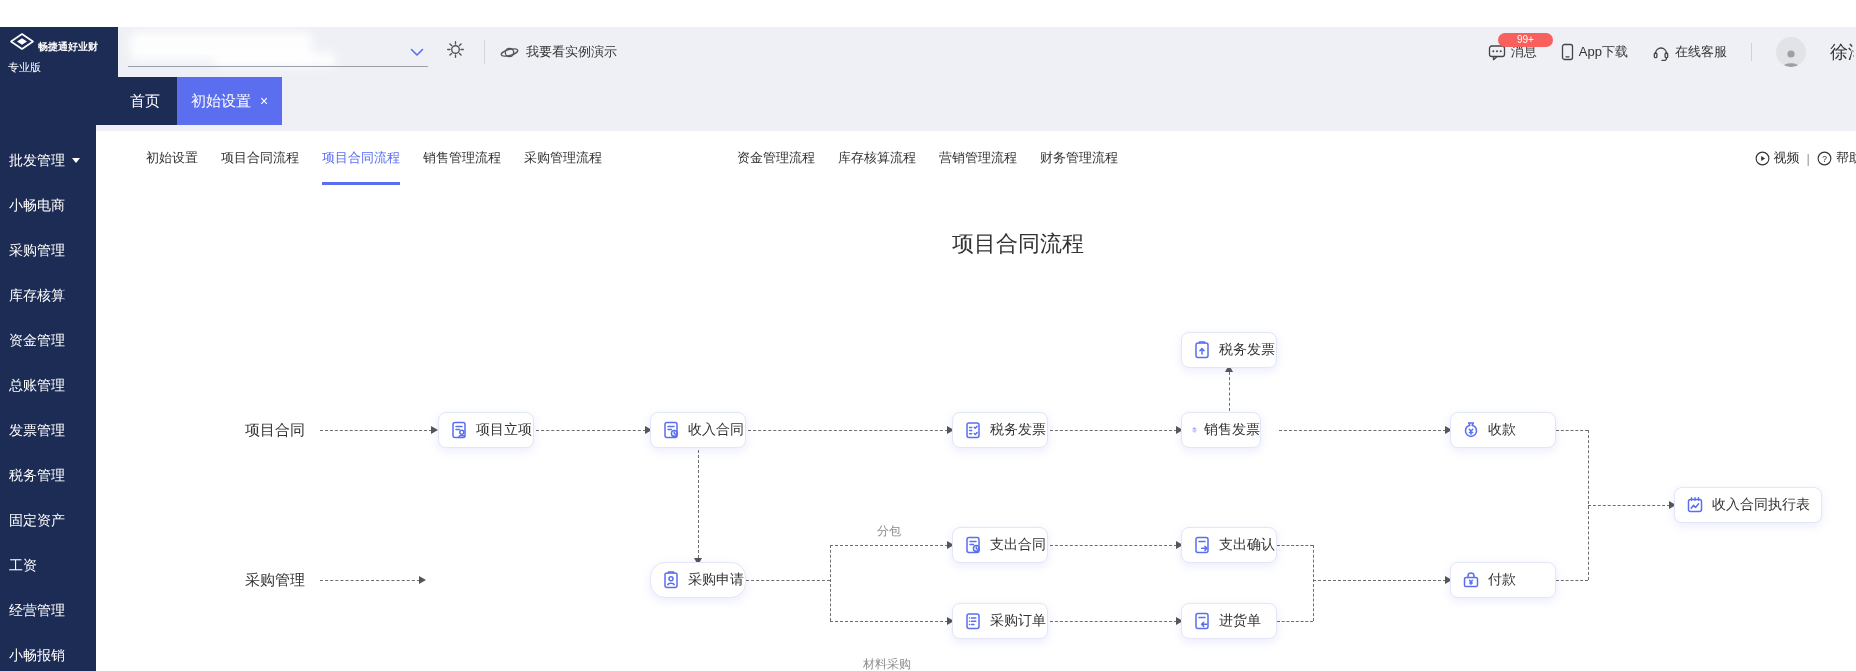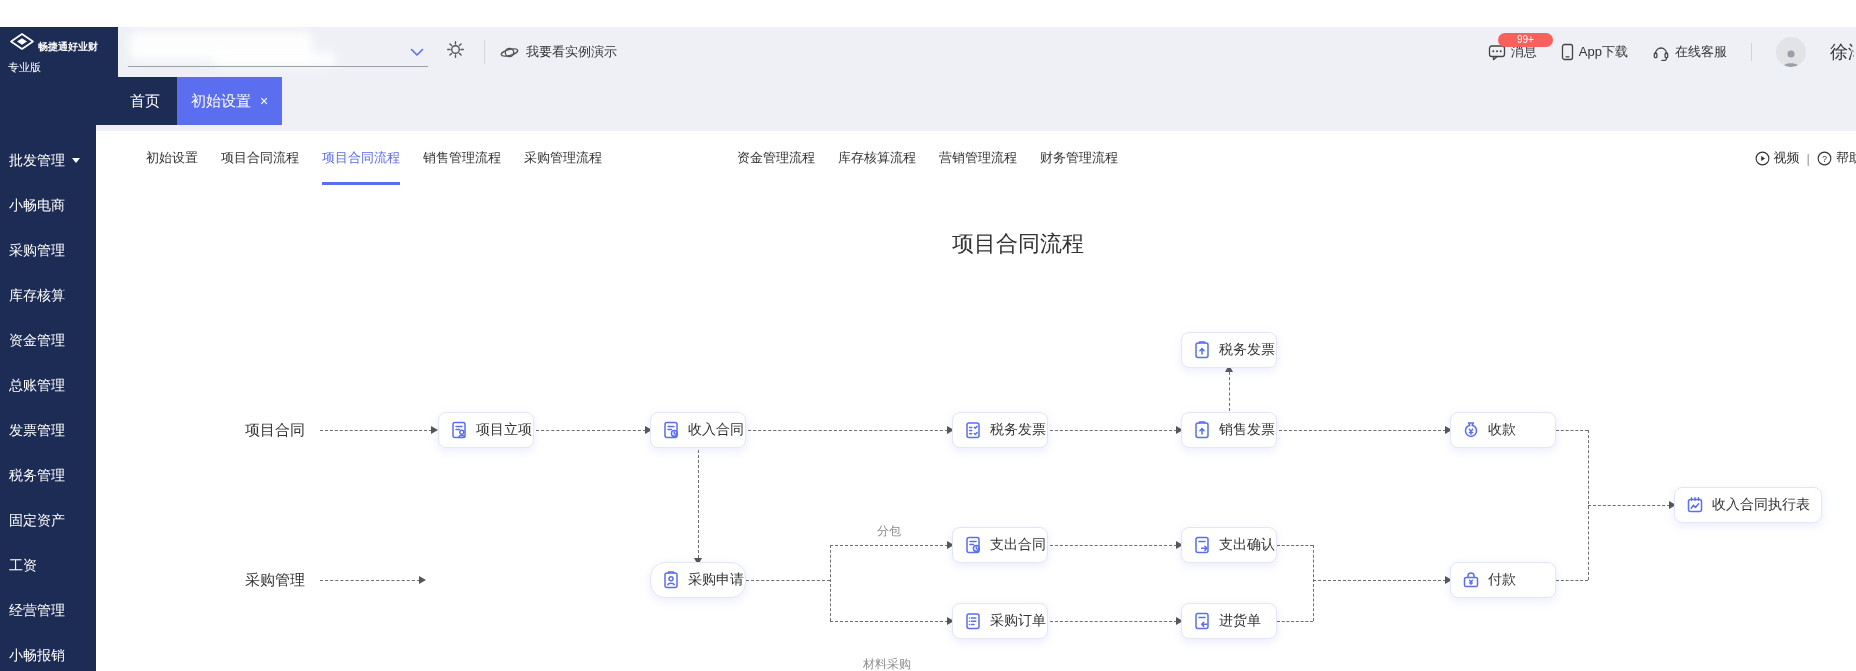--- a/index.html
+++ b/index.html
@@ -286,21 +286,21 @@
         <span>收入合同</span>
       </div>
       <div class="node" style="left: 856px; top: 227px; width: 96px;">
         <svg viewBox="0 0 20 20" width="20" height="20">
           <rect x="4" y="3" width="12" height="14.5" rx="2" fill="none" stroke="#5b6ef0" stroke-width="1.5" stroke-linecap="round" stroke-linejoin="round"></rect>
           <path d="M6.6 7.4h2.1M6.6 10.6h2.1M6.6 13.8h2.1" fill="none" stroke="#5b6ef0" stroke-width="1.5" stroke-linecap="round" stroke-linejoin="round"></path>
           <path d="M11.3 7.2l1 1 1.8-1.9M11.3 13.5l1 1 1.8-1.9" fill="none" stroke="#5b6ef0" stroke-width="1.5" stroke-linecap="round" stroke-linejoin="round"></path>
         </svg>
         <span>税务发票</span>
       </div>
-      <div class="node" style="left: 1085px; top: 227px; width: 96px;">
+      <div class="node" style="left: 1085px; top: 227px; width: 80px;">
         <svg viewBox="0 0 20 20" width="20" height="20">
           <rect x="4" y="3" width="12" height="14.5" rx="2" fill="none" stroke="#5b6ef0" stroke-width="1.5" stroke-linecap="round" stroke-linejoin="round"></rect>
           <path d="M7.5 3v-1h5v1" fill="none" stroke="#5b6ef0" stroke-width="1.5" stroke-linecap="round" stroke-linejoin="round"></path>
           <path d="M10 14V8.8M7.9 10.7 10 8.6l2.1 2.1" fill="none" stroke="#5b6ef0" stroke-width="1.5" stroke-linecap="round" stroke-linejoin="round"></path>
         </svg>
         <span>销售发票</span>
       </div>
       <div class="node" style="left: 1085px; top: 147px; width: 96px;">
         <svg viewBox="0 0 20 20" width="20" height="20">
           <rect x="4" y="3" width="12" height="14.5" rx="2" fill="none" stroke="#5b6ef0" stroke-width="1.5" stroke-linecap="round" stroke-linejoin="round"></rect>

